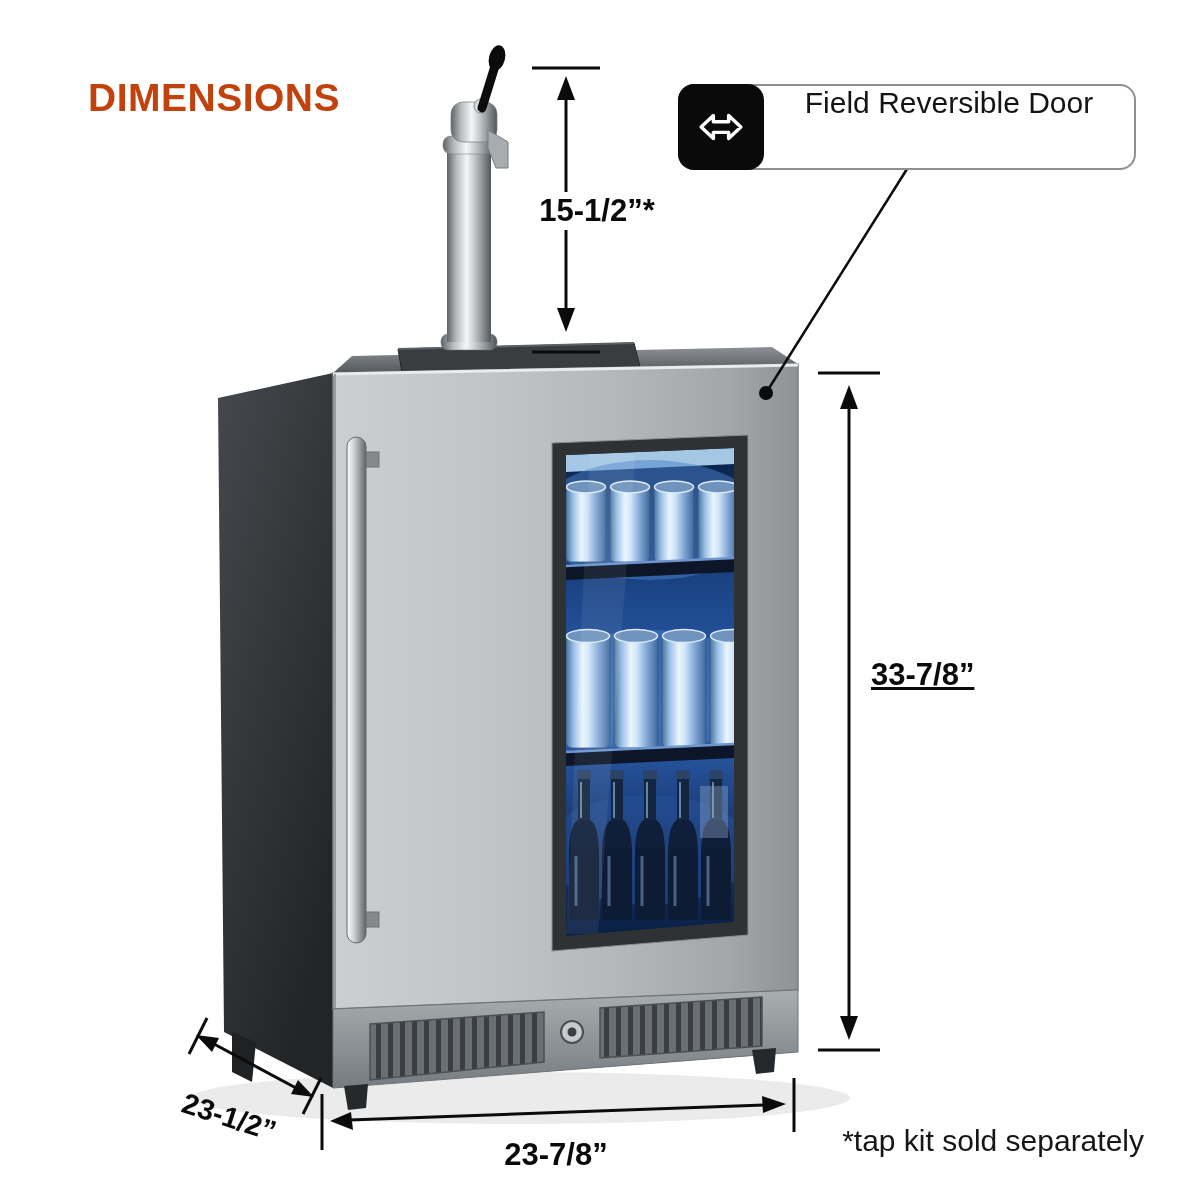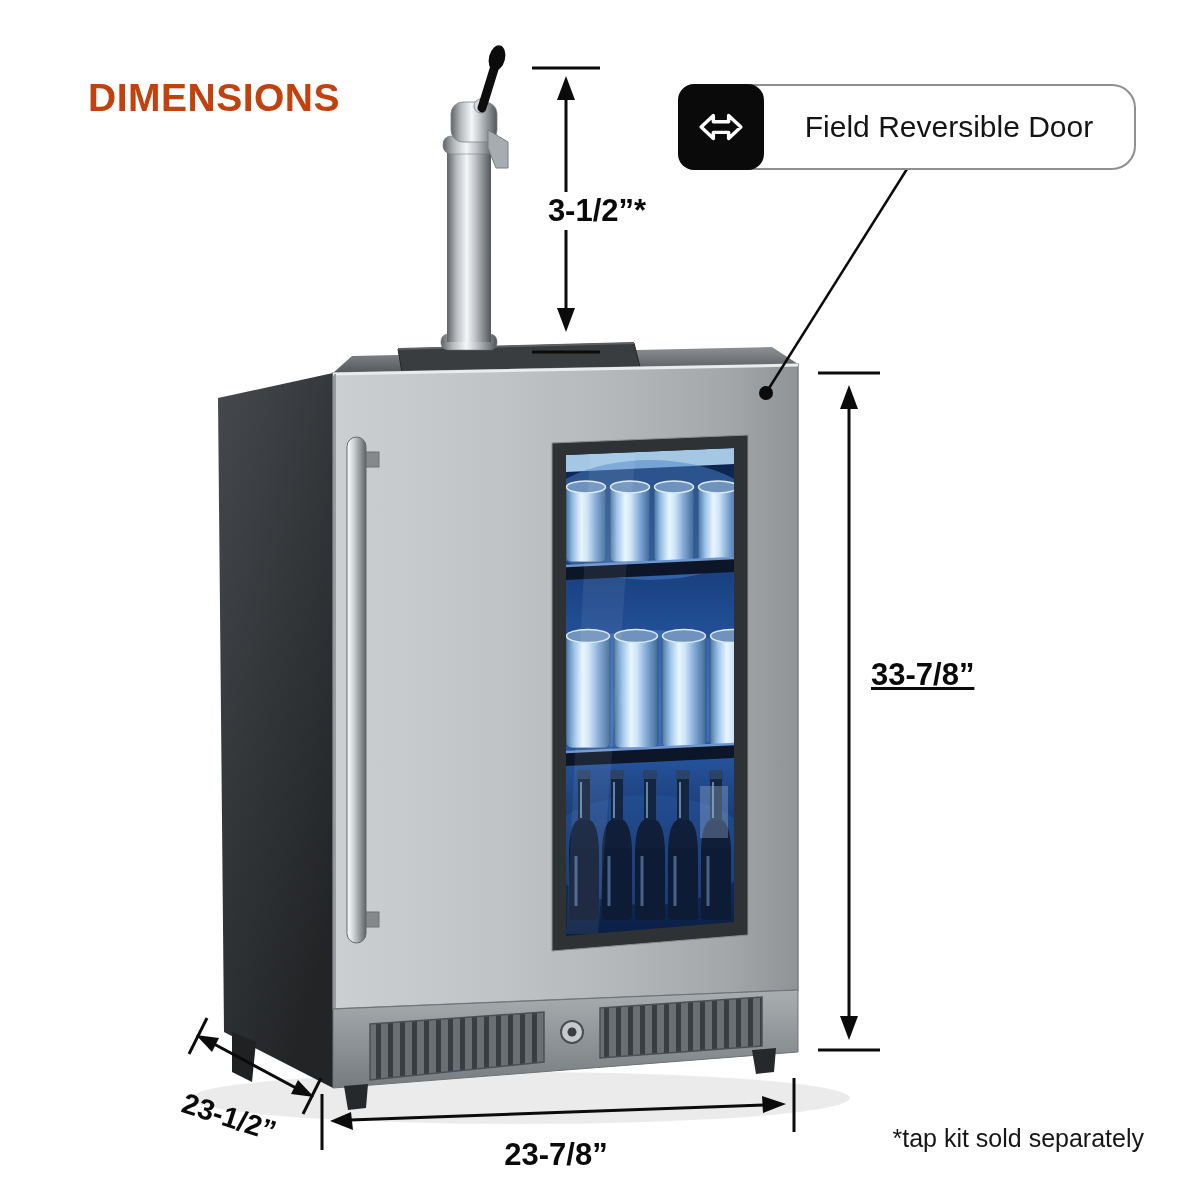--- a/index.html
+++ b/index.html
@@ -7,43 +7,43 @@
     position:relative; width:1200px; height:1200px; background:#ffffff;
     font-family:"Liberation Sans","DejaVu Sans",sans-serif; overflow:hidden;
   }
   #scene { position:absolute; left:0; top:0; }
   .title {
     position:absolute; left:88px; top:76px;
     font-size:39px; font-weight:bold; color:#c2410c; letter-spacing:0.5px;
   }
   .callout {
     position:absolute; left:678px; top:84px; width:458px; height:86px;
-    display:flex; align-items:center; box-sizing:border-box;
-    background:#ffffff; border:2px solid #8f8f8f; border-radius:24px;
+    display:flex; align-items:flex-start; box-sizing:border-box;
+    background:#ffffff; border:2px solid #8f8f8f; border-radius:16px;
   }
   .callout-icon {
     flex:0 0 auto; width:86px; height:86px; margin:-2px 0 -2px -2px;
     background:#0a0a0a; border-radius:16px;
     display:flex; align-items:center; justify-content:center;
   }
   .callout-label { flex:1; text-align:center; font-size:30px; color:#141414; }
   .dim-label {
     position:absolute; font-size:31px; font-weight:bold; color:#0a0a0a;
     background:#ffffff; padding:1px 7px; white-space:nowrap;
   }
   .dim-label.tap    { left:597px; top:192px; transform:translateX(-50%); }
   .dim-label.height { left:864px; top:656px;text-decoration:underline; }
   .dim-label.width  { left:556px; top:1094px; transform:translateX(-50%);margin-top:42px; }
   .dim-label.depth  {
     left:229px; top:1100px; background:transparent; font-size:29px;
     transform:translateX(-50%) rotate(18deg);
   }
   .footnote {
     position:absolute; right:56px; top:1124px;
-    font-size:25px; color:#161616;
+    font-size:30px; color:#161616;
   }
 </style>
 </head>
 <body>
 
 <div class="canvas">
 
   <svg id="scene" width="1200" height="1200" viewBox="0 0 1200 1200">
     <defs>
       <linearGradient id="gradSide" x1="0" y1="0" x2="0.6" y2="1">
@@ -230,19 +230,19 @@
 
   <div class="callout">
     <div class="callout-icon">
       <svg width="58" height="58" viewBox="0 0 76 76">
         <path d="M12 38 L28 23 L28 31 L48 31 L48 23 L64 38 L48 53 L48 45 L28 45 L28 53 Z" fill="none" stroke="#ffffff" stroke-width="4.5" stroke-linejoin="round"></path>
       </svg>
     </div>
     <div class="callout-label">Field Reversible Door</div>
   </div>
 
-  <div class="dim-label tap">3-1/2”*</div>
+  <div class="dim-label tap">15-1/2”*</div>
   <div class="dim-label height">33-7/8”</div>
   <div class="dim-label width">23-7/8”</div>
   <div class="dim-label depth">23-1/2”</div>
 
   <div class="footnote">*tap kit sold separately</div>
 </div>
 
 </body></html>

